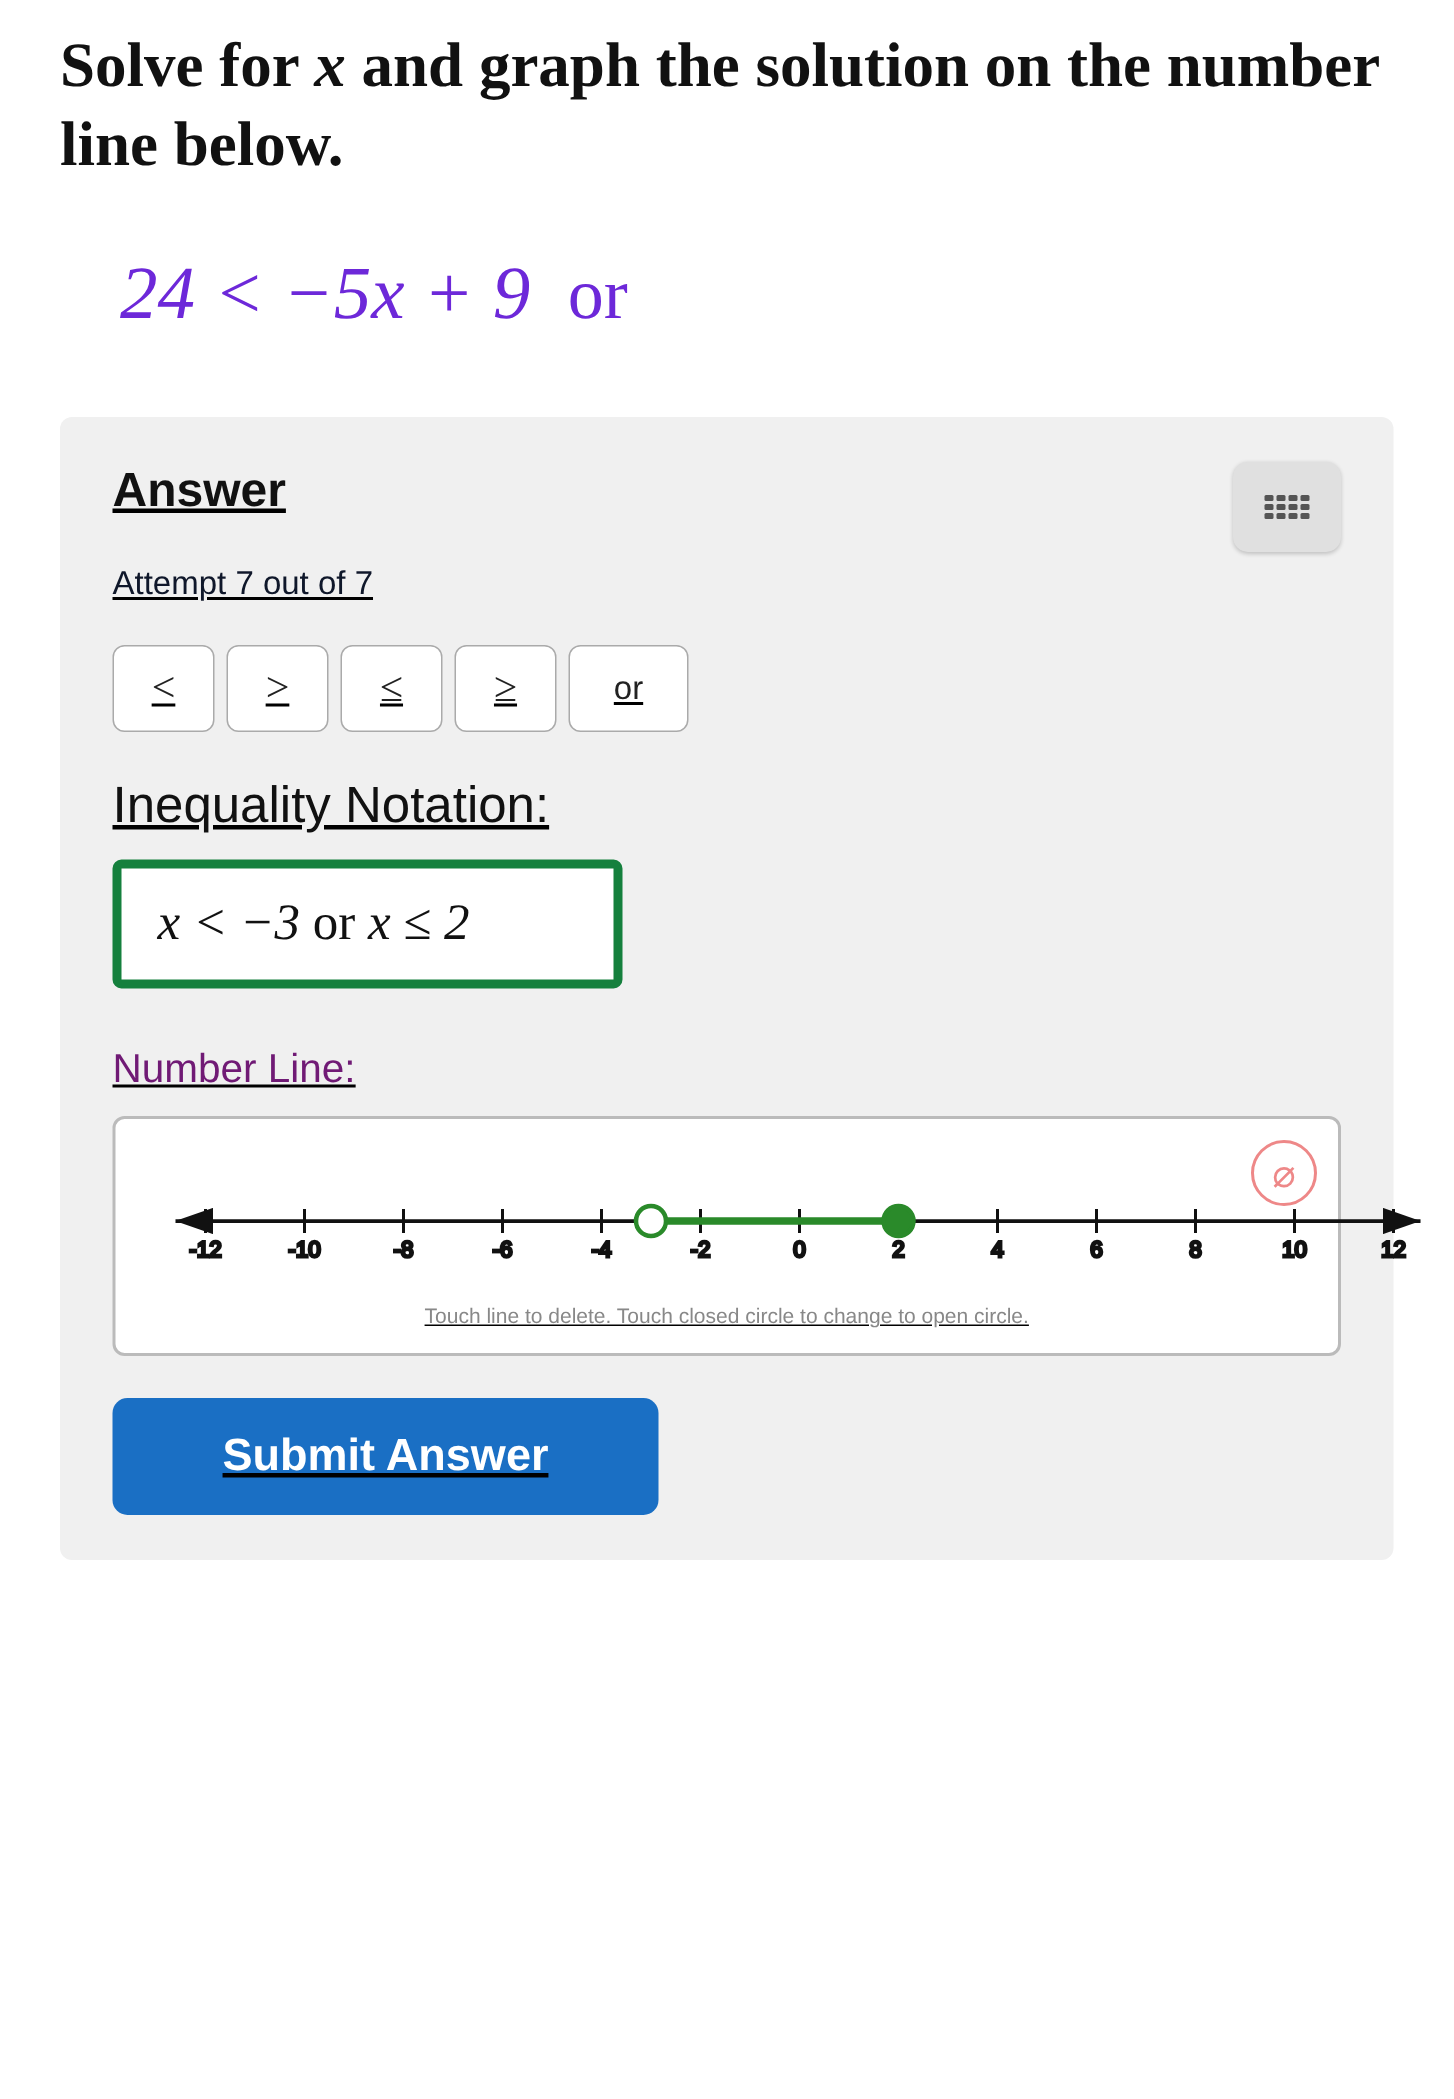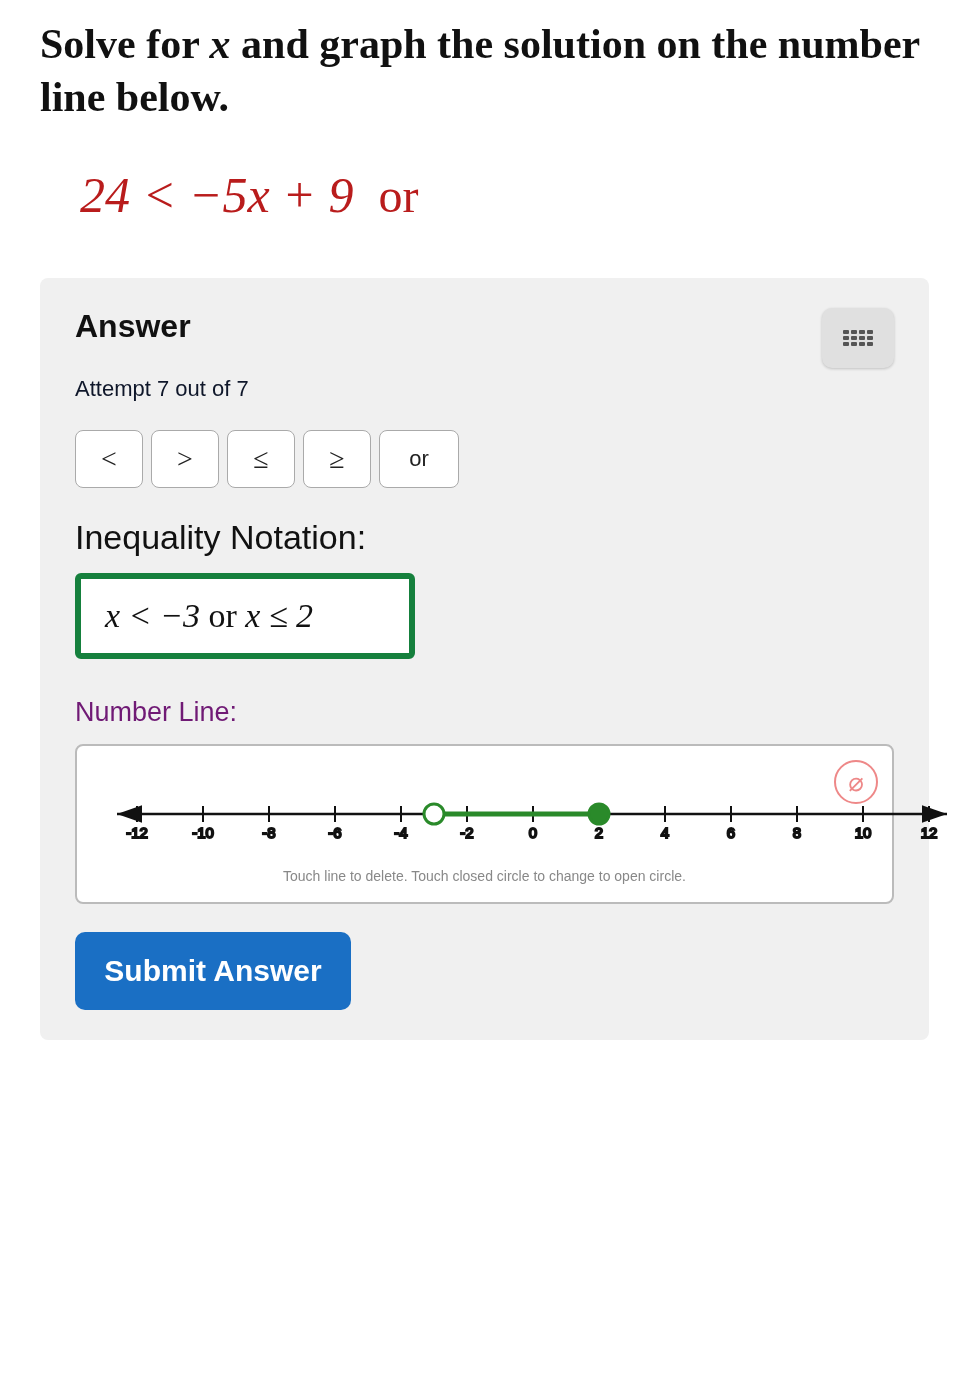--- a/index.html
+++ b/index.html
@@ -31,35 +31,36 @@
     }
 
     .equation-block {
       margin-bottom: 50px;
       padding-left: 40px;
     }
 
     .equation-line {
       font-size: 50px;
       font-style: italic;
-      color: #b91c1c;
+      color: #6d28d9;
       line-height: 1.3;
       display: block;
     }
 
     .equation-line .normal-text {
       font-style: normal;
       font-size: 48px;
     }
 
     .answer-section {
       background: #f0f0f0;
       border-radius: 8px;
       padding: 30px 35px;
       margin-top: 16px;
+      text-decoration: underline;
     }
 
     .answer-header {
       display: flex;
       justify-content: space-between;
       align-items: flex-start;
       margin-bottom: 8px;
     }
 
     .answer-label {
@@ -202,21 +203,21 @@
       display: block;
       background: #1a6fc4;
       color: #fff;
       font-size: 30px;
       font-family: Arial, sans-serif;
       font-weight: bold;
       text-align: center;
       border: none;
       border-radius: 10px;
       padding: 22px 0;
-      width: 276px;
+      width: 364px;
       margin-top: 28px;
       cursor: pointer;
     }
   </style>
 </head>
 <body>
 
 <div class="page-container">
 
   <div class="problem-title">

